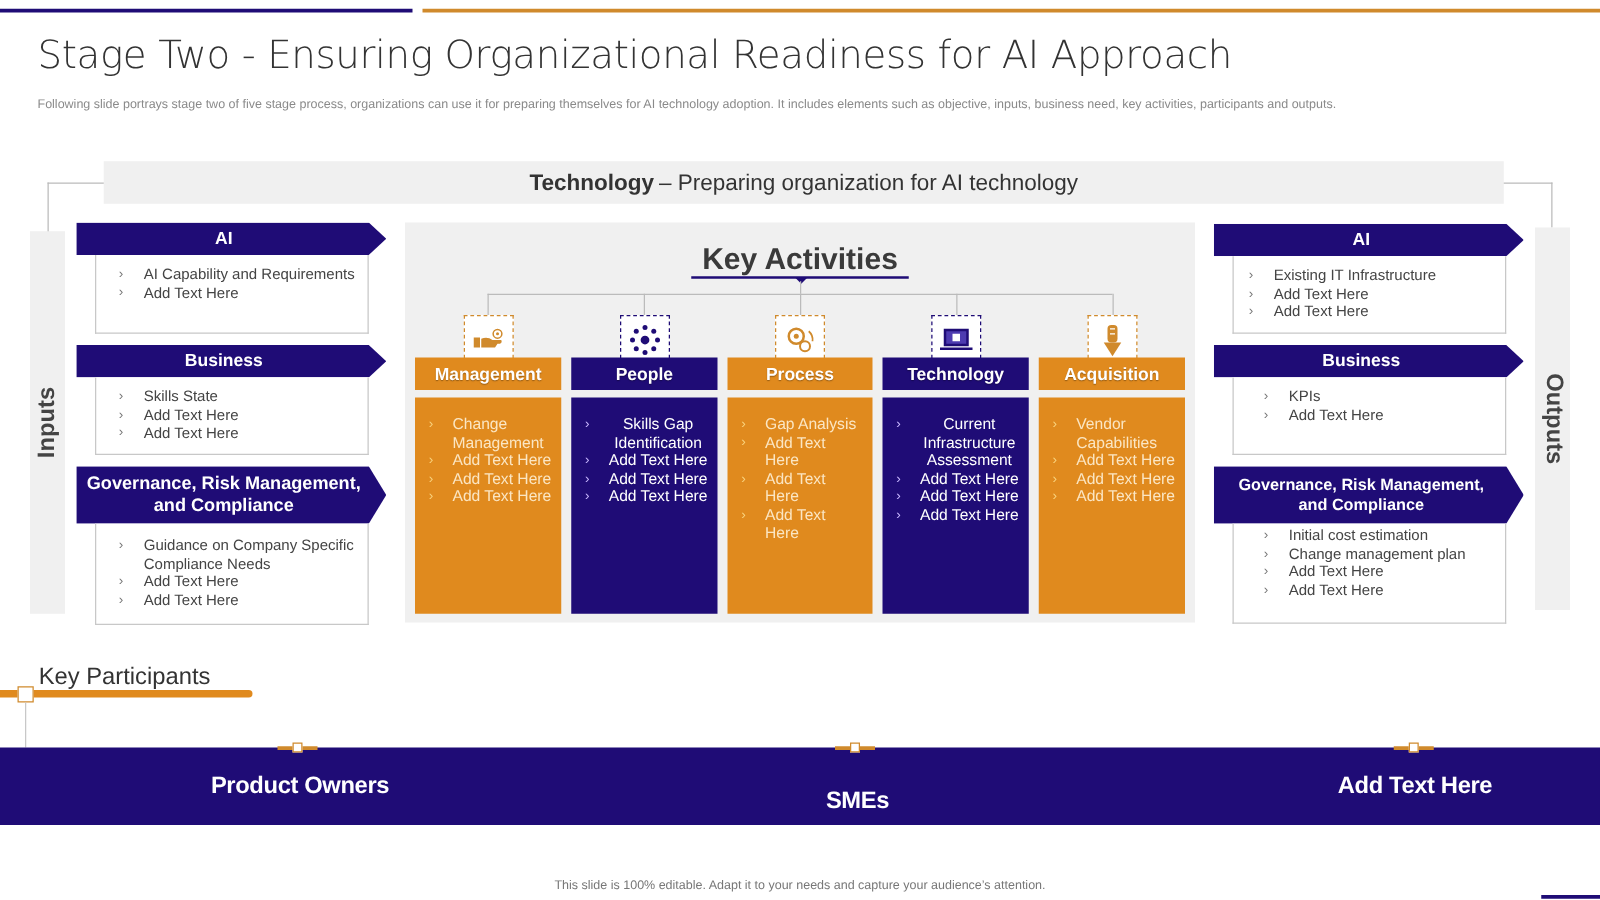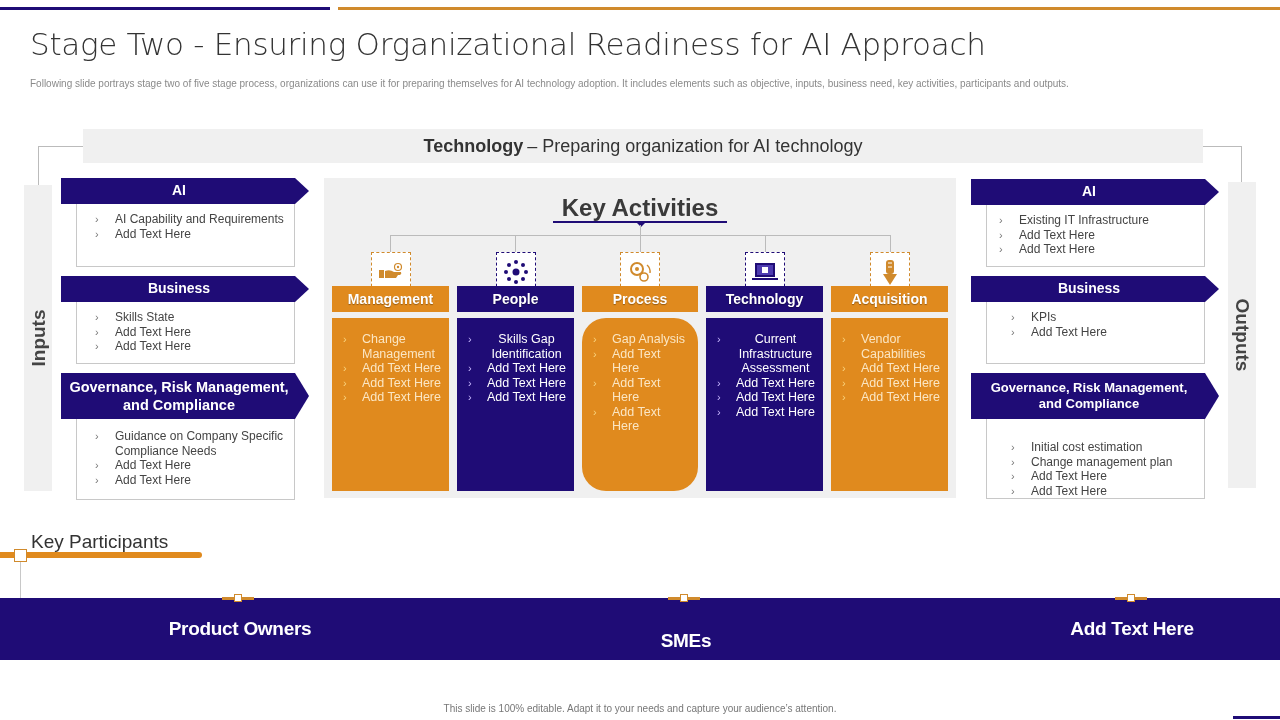--- a/index.html
+++ b/index.html
@@ -190,21 +190,21 @@
 <div class="abs act-body navy-bg" style="left:457px;width:117px;">
   <ul>
     <li>Skills Gap Identification</li>
     <li>Add Text Here</li>
     <li>Add Text Here</li>
     <li>Add Text Here</li>
   </ul>
 </div>
 
 <div class="abs act-head gold-bg" style="left:582px;width:116px;">Process</div>
-<div class="abs act-body gold-bg" style="left:582px;width:116px;border-radius:24px;">
+<div class="abs act-body gold-bg" style="left:582px;width:116px;">
   <ul>
     <li>Gap Analysis</li>
     <li>Add Text Here</li>
     <li>Add Text Here</li>
     <li>Add Text Here</li>
   </ul>
 </div>
 
 <div class="abs act-head navy-bg" style="left:706px;width:117px;">Technology</div>
 <div class="abs act-body navy-bg" style="left:706px;width:117px;">
@@ -237,21 +237,21 @@
 
 <div class="abs card-head" style="left:971px;top:276px;width:248px;height:26px;">Business</div>
 <div class="abs card-body" style="left:986px;top:302px;width:219px;height:62px;padding-left:44px;">
   <ul>
     <li>KPIs</li>
     <li>Add Text Here</li>
   </ul>
 </div>
 
 <div class="abs card-head" style="left:971px;top:373px;width:248px;height:46px;font-size:13px;padding:0 24px 0 12px;">Governance, Risk Management, and Compliance</div>
-<div class="abs card-body" style="left:986px;top:419px;width:219px;height:80px;padding-left:44px;padding-top:21px;">
+<div class="abs card-body" style="left:986px;top:419px;width:219px;height:80px;padding-left:44px;padding-top:2px;">
   <ul>
     <li>Initial cost estimation</li>
     <li>Change management plan</li>
     <li>Add Text Here</li>
     <li>Add Text Here</li>
   </ul>
 </div>
 
 <div class="abs kp-title">Key Participants</div>
 <div class="abs kp-line"></div>

